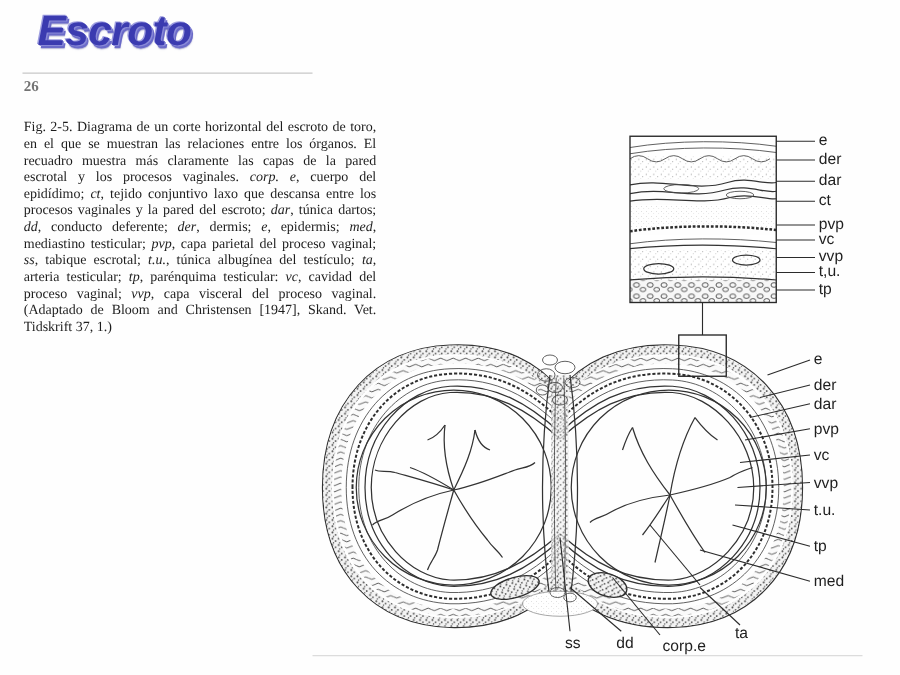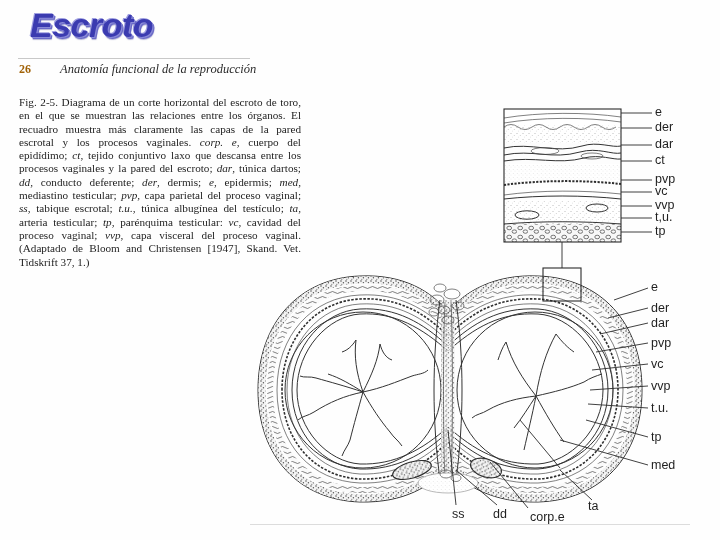--- a/index.html
+++ b/index.html
@@ -50,21 +50,21 @@
     height: 1px;
     background: #c8c8c8;
   }
   #page-number {
     position: absolute;
     left: 19px;
     top: 62px;
     font-family: "Liberation Serif", serif;
     font-weight: bold;
     font-size: 12px;
-    color: #a16207;
+    color: #737373;
   }
   #running-head {
     position: absolute;
     left: 60px;
     top: 62px;
     font-family: "Liberation Serif", serif;
     font-style: italic;
     font-size: 12.5px;
     color: #2a2a2a;
     white-space: nowrap;
@@ -124,21 +124,20 @@
 <body>
 
 <div id="page">
 
   <div id="title-banner">
     <div id="title-text">Escroto</div>
   </div>
 
   <div id="header-rule"></div>
   <div id="page-number">26</div>
-  <div id="running-head">Anatomía funcional de la reproducción</div>
 
   <div id="caption"><b>Fig. 2-5.</b><span> Diagrama de un corte horizontal del escroto de toro, en el que se muestran las relaciones entre los órganos. El recuadro muestra más claramente las capas de la pared escrotal y los procesos vaginales. </span><i>corp. e</i><span>, cuerpo del epidídimo; </span><i>ct</i><span>, tejido conjuntivo laxo que descansa entre los procesos vaginales y la pared del escroto; </span><i>dar</i><span>, túnica dartos; </span><i>dd</i><span>, conducto deferente; </span><i>der</i><span>, dermis; </span><i>e</i><span>, epidermis; </span><i>med</i><span>, mediastino testicular; </span><i>pvp</i><span>, capa parietal del proceso vaginal; </span><i>ss</i><span>, tabique escrotal; </span><i>t.u.</i><span>, túnica albugínea del testículo; </span><i>ta</i><span>, arteria testicular; </span><i>tp</i><span>, parénquima testicular: </span><i>vc</i><span>, cavidad del proceso vaginal; </span><i>vvp</i><span>, capa visceral del proceso vaginal. (Adaptado de Bloom and Christensen [1947], Skand. Vet. Tidskrift 37, 1.)</span></div>
 
   <svg id="figure-area" width="720" height="540" viewBox="0 0 720 540">
 
     <defs>
 
       <pattern id="pStipple" width="6" height="6" patternUnits="userSpaceOnUse">
         <rect width="6" height="6" fill="#ffffff"></rect>
         <circle cx="1" cy="1.5" r="0.45" fill="#777"></circle>

